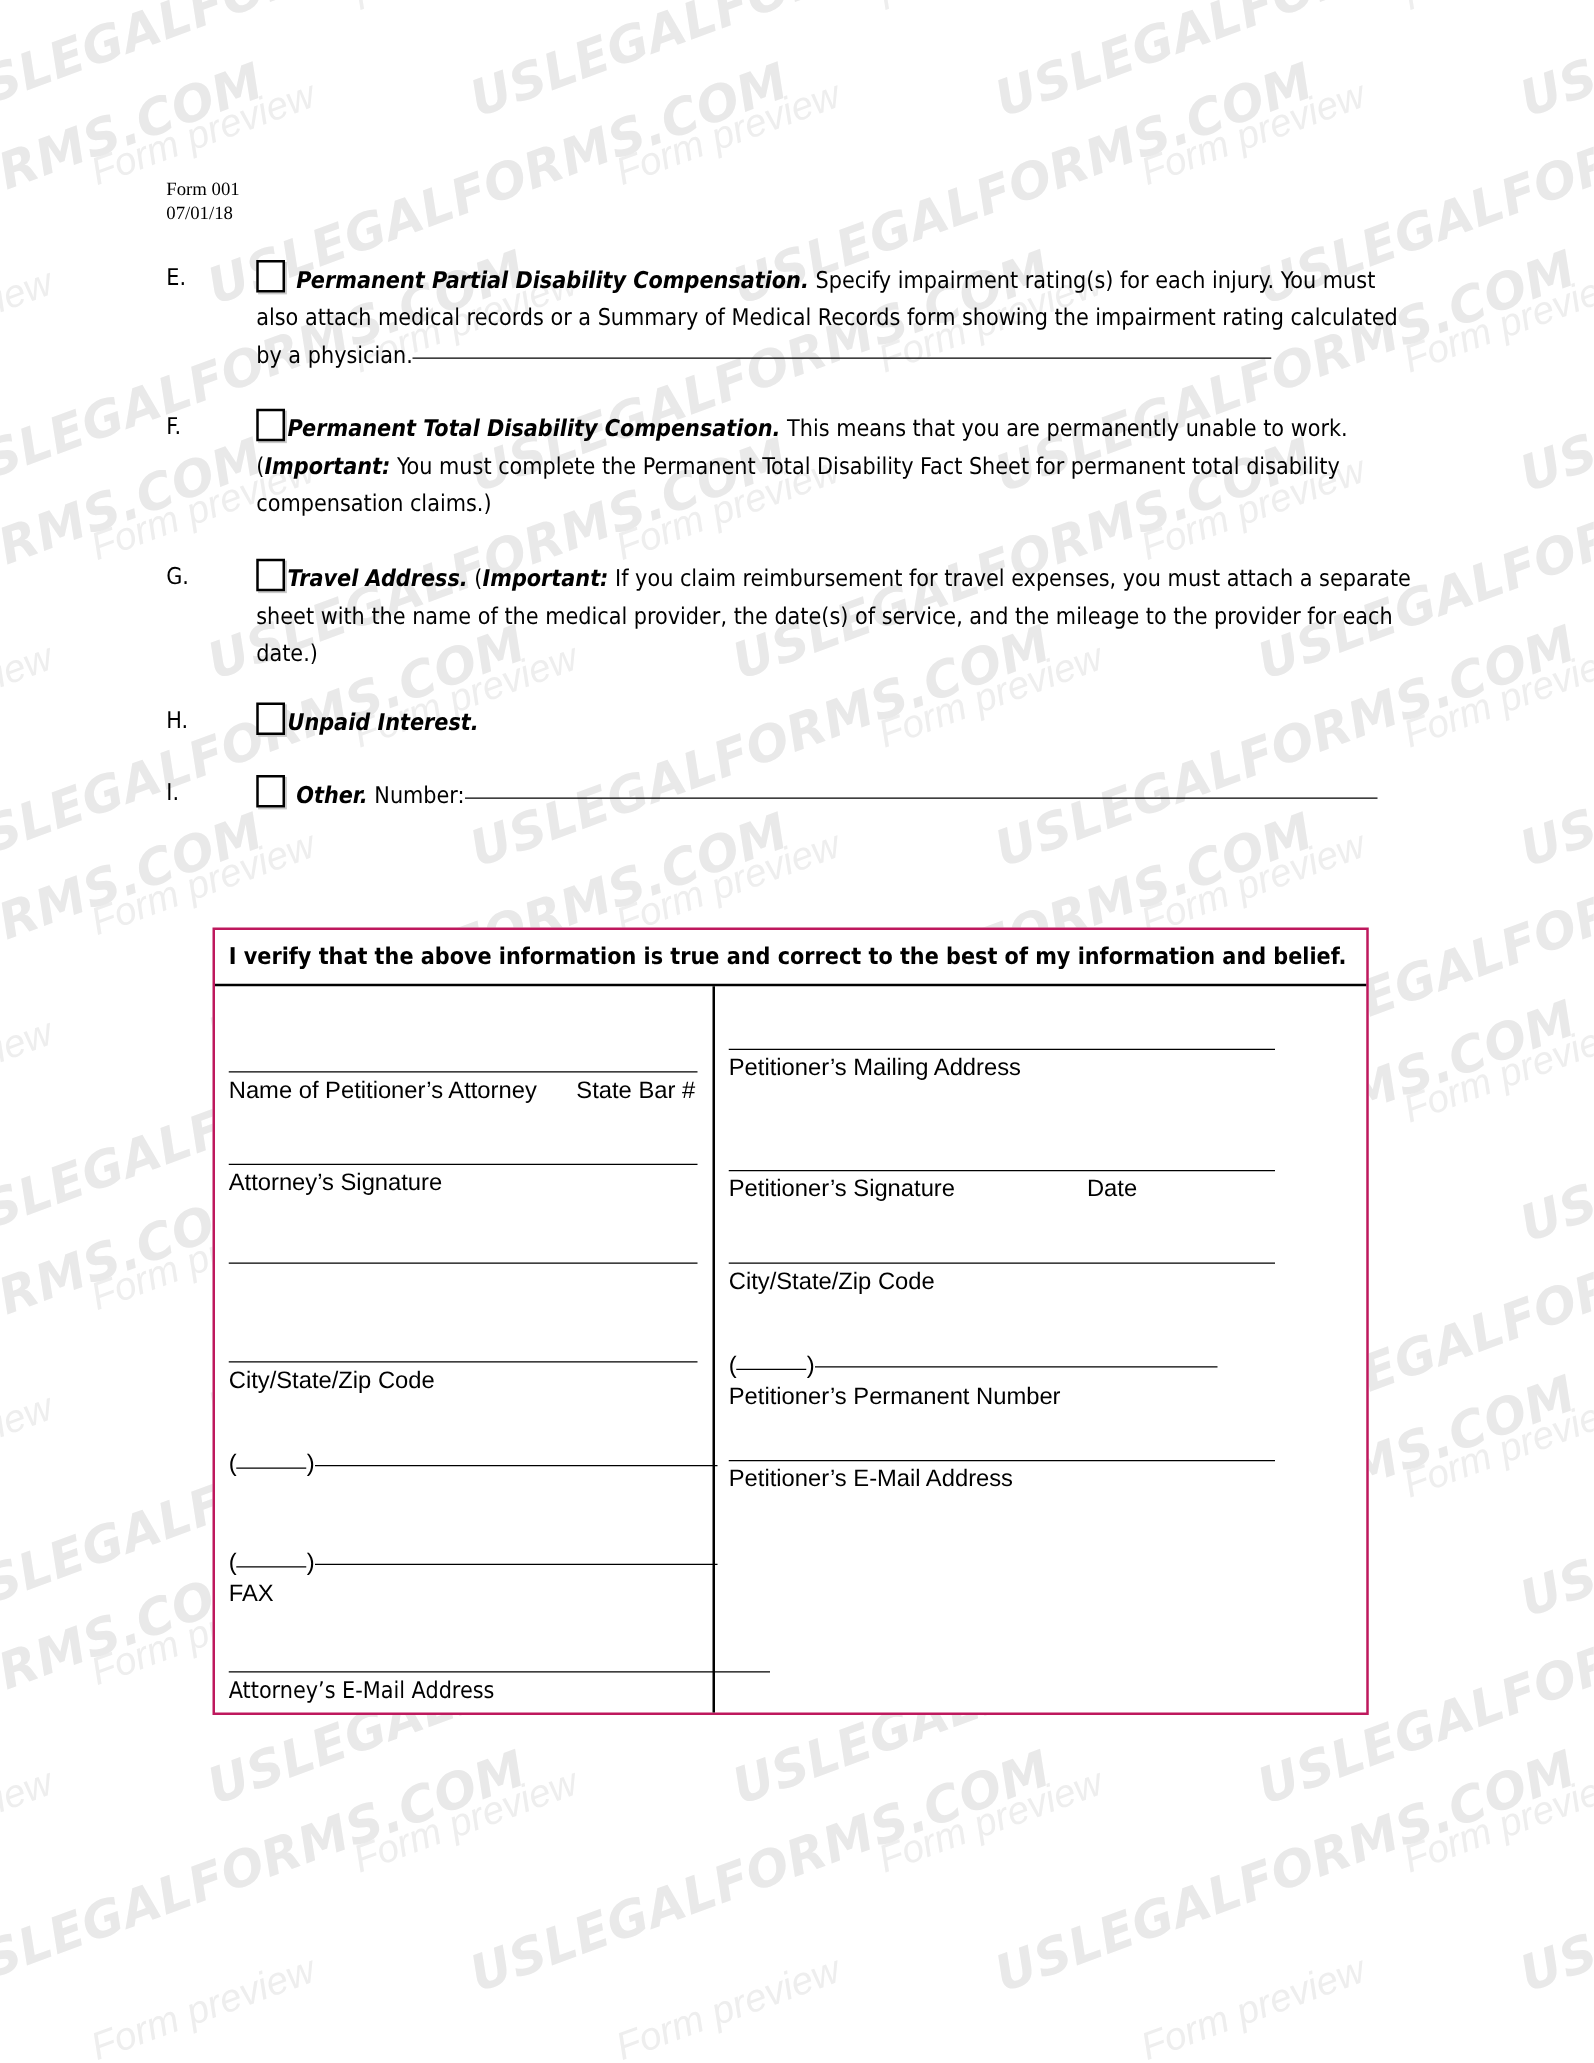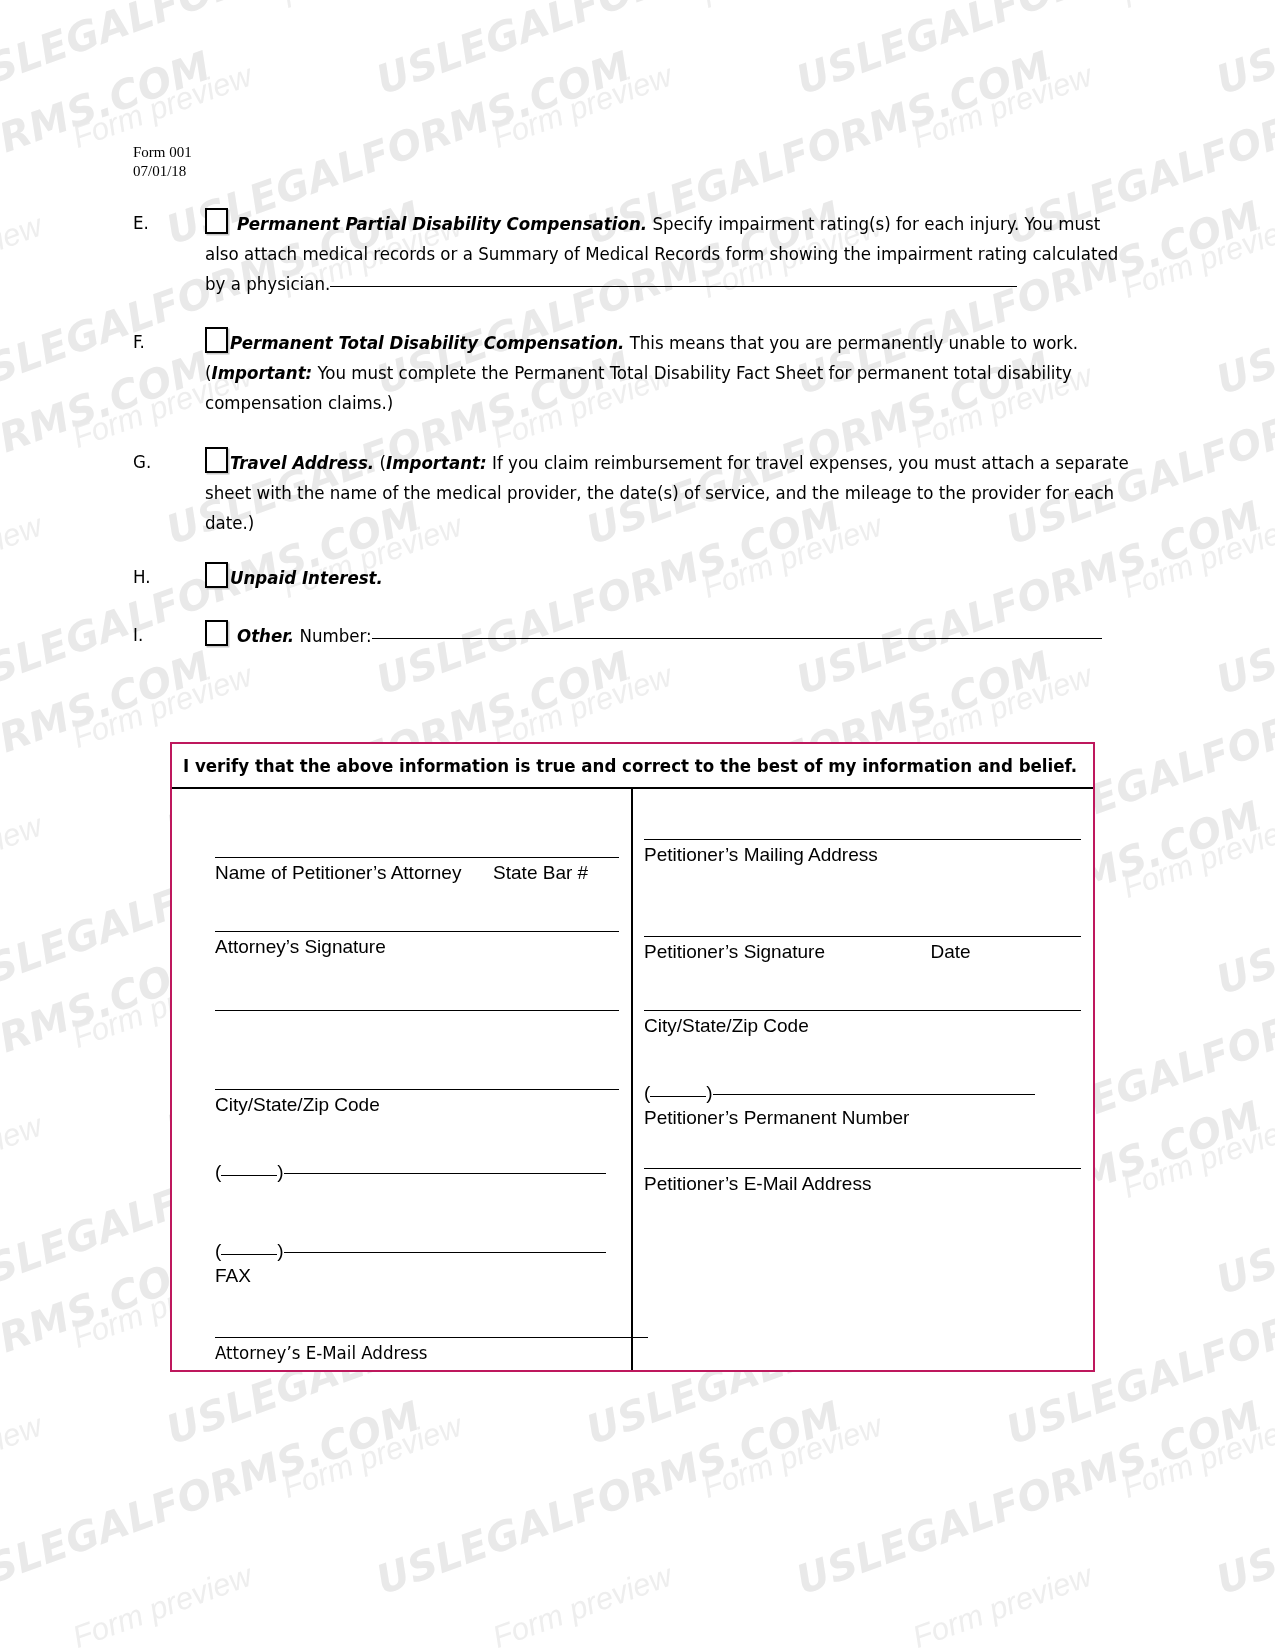--- a/index.html
+++ b/index.html
@@ -124,23 +124,22 @@
   }
   #verify-cols {
     display: flex;
     align-items: stretch;
   }
   .vcol {
     box-sizing: border-box;
     padding: 0;
   }
   .vcol-left {
-    width: 461px;
+    width: 400px;
     border-right: 2px solid #000;
-    padding-left: 32px;
   }
   .vcol-right {
     width: 460px;
   }
   .field {
     position: relative;
     box-sizing: border-box;
     padding: 0 12px 0 11px;
   }
   .field-rule {

